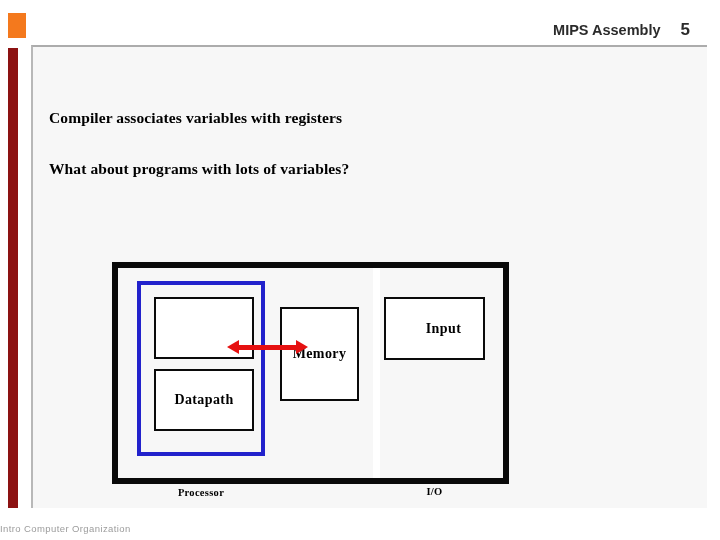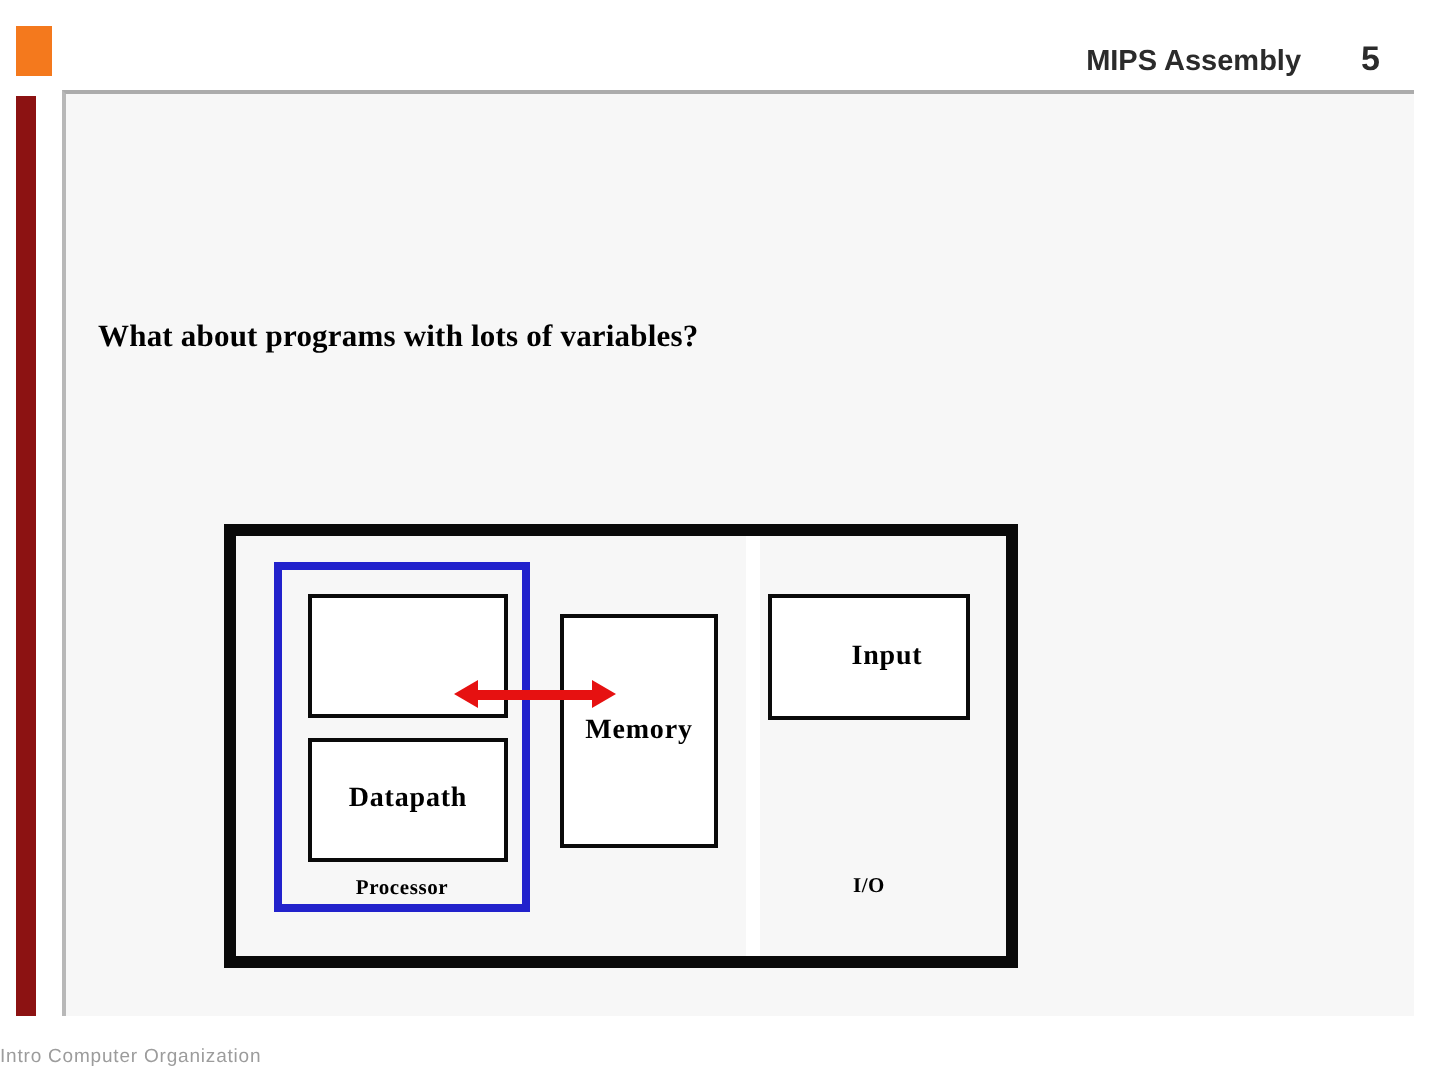--- a/index.html
+++ b/index.html
@@ -9,21 +9,21 @@
   }
   
   .orange-square{position:absolute;left:8px;top:13px;width:18px;height:25px;background:#F4791D;}
   .left-accent-bar{position:absolute;left:8px;top:48px;width:10px;height:460px;background:#8C1212;}
   .slide-title{
     position:absolute;left:34px;top:15px;
     font-family:"Liberation Sans","DejaVu Sans",sans-serif;
     font-weight:bold;font-size:20px;letter-spacing:0.3px;color:#3A3A3A;white-space:nowrap;
   }
   .header-right{
-    position:absolute;right:30px;top:20px;display:flex;align-items:baseline;gap:30px;
+    position:absolute;right:30px;top:20px;display:flex;align-items:baseline;gap:20px;
     font-family:"Liberation Sans","DejaVu Sans",sans-serif;font-weight:bold;color:#2B2B2B;
   }
   .course-label{font-size:14.5px;}
   .slide-number{font-size:17px;}
   
   .content-panel{
     position:absolute;left:31px;top:45px;width:676px;height:463px;
     background:#F7F7F7;border-top:2px solid #ACACAC;border-left:2px solid #B8B8B8;
     box-sizing:border-box;
   }
@@ -43,26 +43,27 @@
     position:absolute;left:137px;top:281px;width:128px;height:175px;
     border:4px solid #2222CC;box-sizing:border-box;
   }
   .d-box{
     position:absolute;background:#ffffff;border:2px solid #0A0A0A;box-sizing:border-box;
     display:flex;align-items:center;justify-content:center;
     font-size:14px;font-weight:bold;color:#000000;letter-spacing:0.4px;
   }
   .upper-box{left:154px;top:297px;width:100px;height:62px;}
   .datapath-box{left:154px;top:369px;width:100px;height:62px;justify-content:center;}
-  .memory-box{left:280px;top:307px;width:79px;height:117px;}
+  .memory-box{left:280px;top:307px;width:79px;height:94px;}
   .input-box{left:384px;top:297px;width:101px;height:63px;padding-left:18px;}
   .output-box{left:384px;top:369px;width:101px;height:62px;}
   .small-caption{
     position:absolute;text-align:center;font-size:10.5px;font-weight:bold;color:#000000;
     letter-spacing:0.3px;
+    margin-top:48px;
   }
   .processor-caption{left:137px;top:439px;width:128px;}
   .io-caption{left:384px;top:438px;width:101px;}
   
   .arrow-shaft{position:absolute;left:238px;top:345px;width:59px;height:5px;background:#E61111;}
   .arrow-head{position:absolute;width:0;height:0;border-top:7px solid transparent;border-bottom:7px solid transparent;}
   .arrow-head-left{left:227px;top:340px;border-right:12px solid #E61111;}
   .arrow-head-right{left:296px;top:340px;border-left:12px solid #E61111;}
   
   .footer-text{
@@ -78,20 +79,21 @@
 
   <div class="orange-square"></div>
   <div class="left-accent-bar"></div>
   <div class="header-right">
     <span class="course-label">MIPS Assembly</span>
     <span class="slide-number">5</span>
   </div>
 
   <div class="content-panel"></div>
 
+  <div class="bullet-line bullet-2"><span>Compiler associates variables with registers</span><span class="emph-underline"></span><span></span></div>
   <div class="bullet-line bullet-3"><span>What about programs with lots of variables?</span><span class="emph-underline"></span><span></span></div>
 
   <div class="outer-box"></div>
   <div class="white-strip"></div>
 
   <div class="processor-box"></div>
   <div class="d-box upper-box"></div>
   <div class="d-box datapath-box">
     <span>Datapath</span>
   </div>

